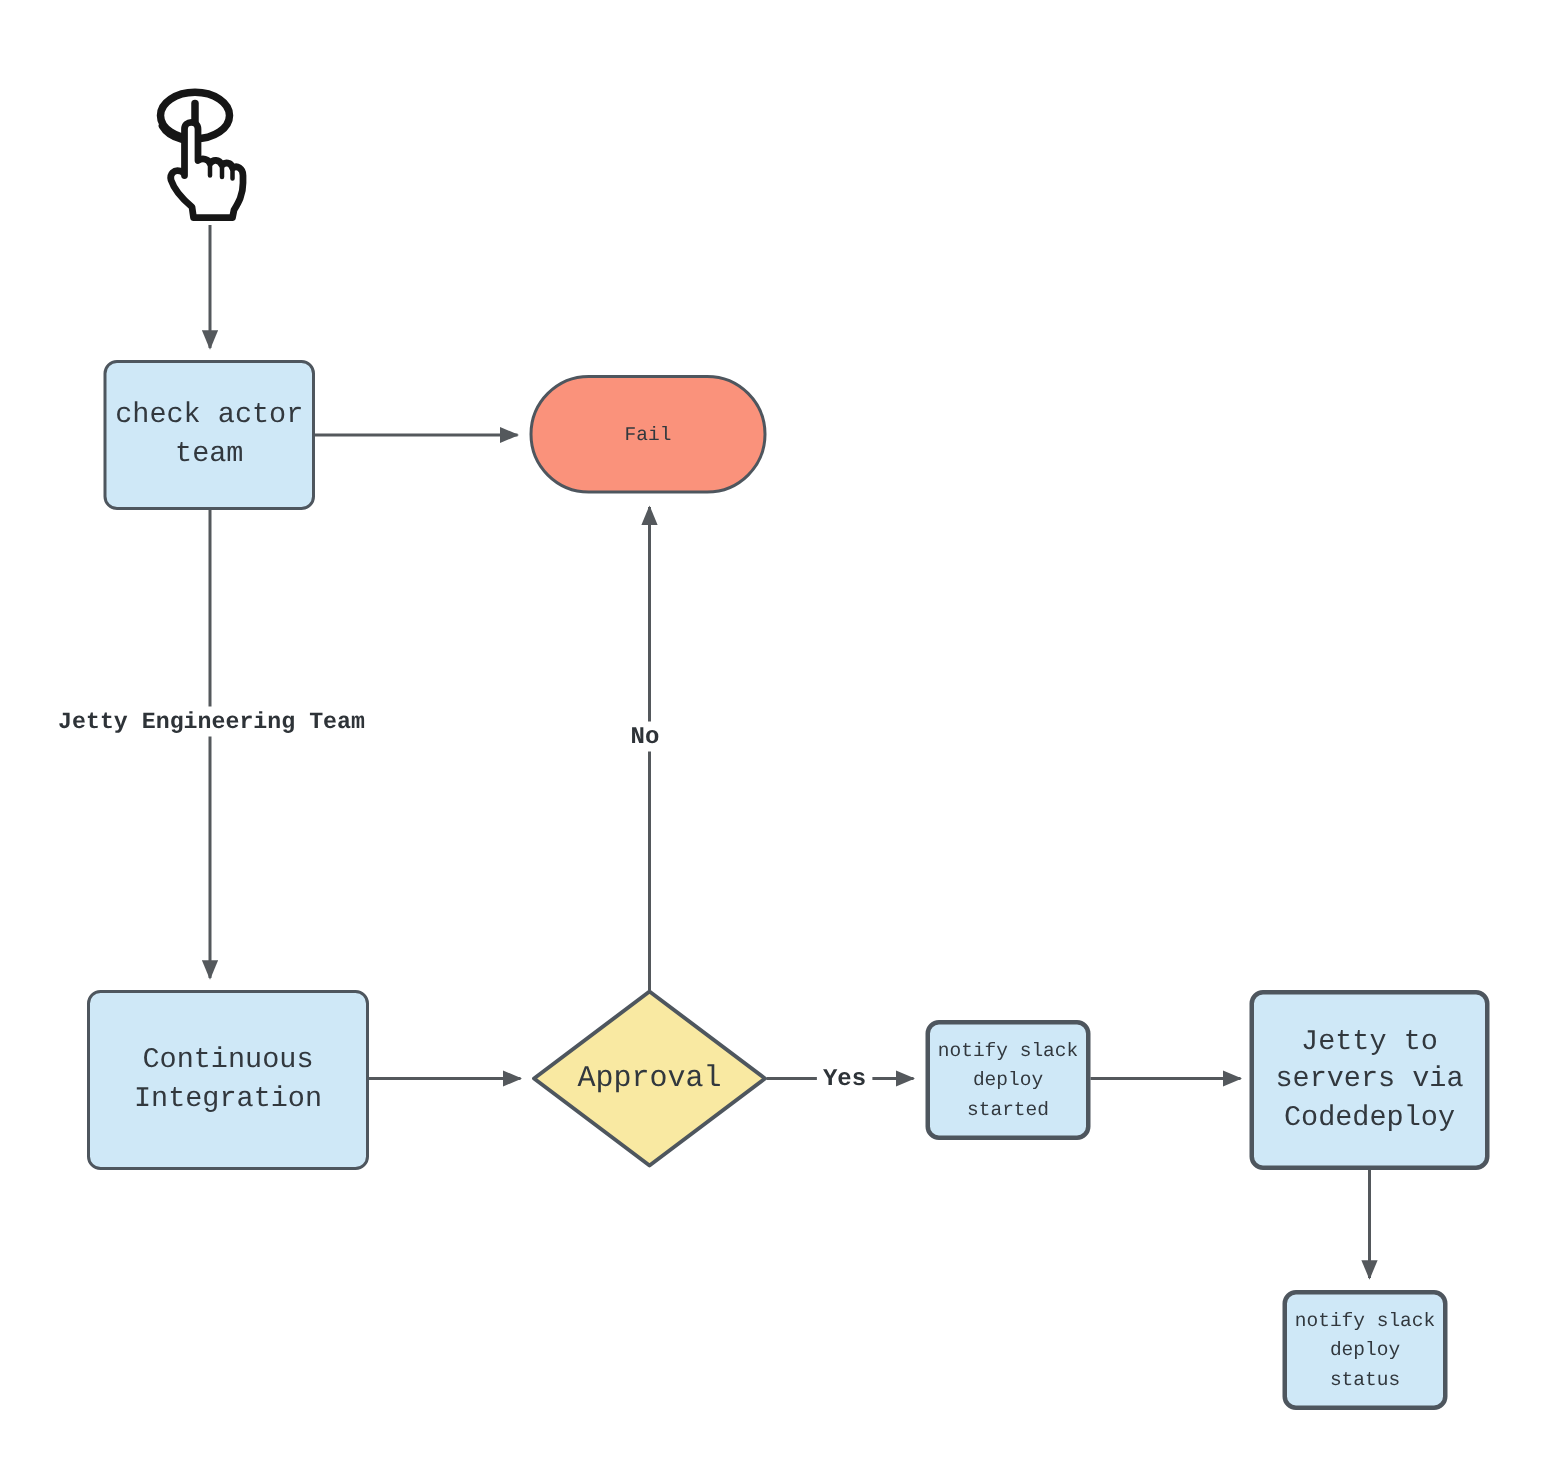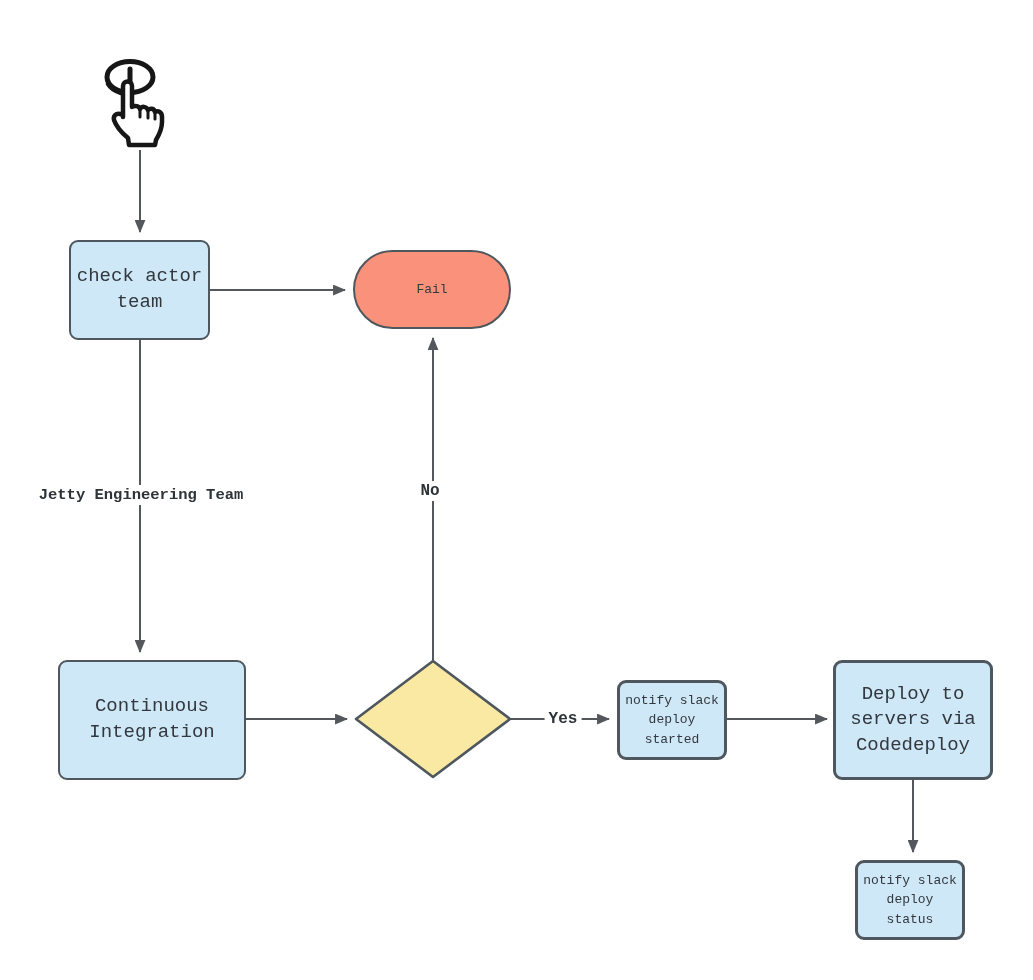--- a/index.html
+++ b/index.html
@@ -25,21 +25,21 @@
   #n-approval{left:363px;top:704px;width:140px;height:30px;z-index:3;
     background:transparent;border:none;font-size:20px;}
   #n-notify-started{left:617px;top:680px;width:110px;height:80px;}
   #n-deploy{left:833px;top:660px;width:160px;height:120px;}
   #n-notify-status{left:855px;top:860px;width:110px;height:80px;}
   .edge-label{
     position:absolute;z-index:3;transform:translate(-50%,-50%);
     background:#ffffff;color:#2e3338;font-weight:bold;font-size:16px;
     padding:1px 4px;white-space:nowrap;
   }
-  #lbl-jetty{left:141px;top:495px;font-size:15.5px;}
+  #lbl-jetty{left:141px;top:481px;font-size:15.5px;}
   #lbl-no{left:430px;top:491px;}
   #lbl-yes{left:563px;top:719px;text-align:right;}
   .start-icon{position:absolute;left:100px;top:56px;width:72px;height:92px;z-index:2;}
 </style>
 </head>
 <body>
 
 <div class="canvas">
 
   <svg class="edges" width="1033" height="980" viewBox="0 0 1033 980">
@@ -78,29 +78,32 @@
 
   <div class="node fail" id="n-fail">
     <span class="shape-label">Fail</span>
   </div>
 
   <div class="node rect node-lg" id="n-ci">
     <span class="shape-label">Continuous
 Integration</span>
   </div>
 
+  <div class="node" id="n-approval">
+    <span class="shape-label">Approval</span>
+  </div>
 
   <div class="node rect thick node-sm" id="n-notify-started">
     <span class="shape-label">notify slack
 deploy
 started</span>
   </div>
 
   <div class="node rect thick node-lg" id="n-deploy">
-    <span class="shape-label">Deploy to
+    <span class="shape-label">Jetty to
 servers via
 Codedeploy</span>
   </div>
 
   <div class="node rect thick node-sm" id="n-notify-status">
     <span class="shape-label">notify slack
 deploy
 status</span>
   </div>
 

